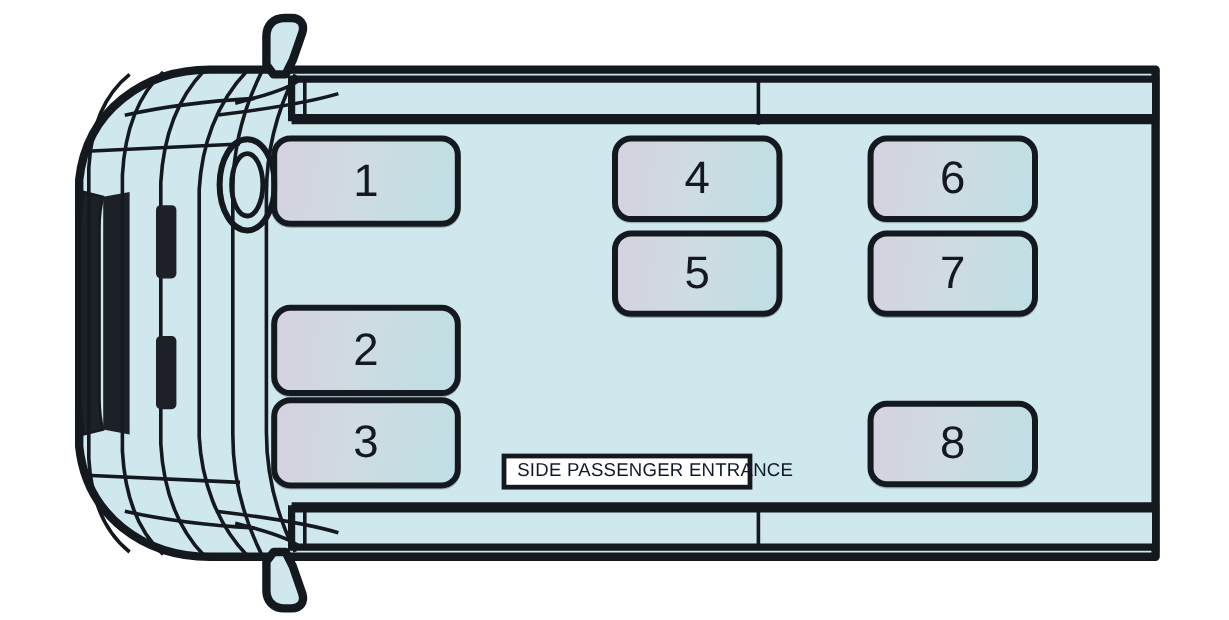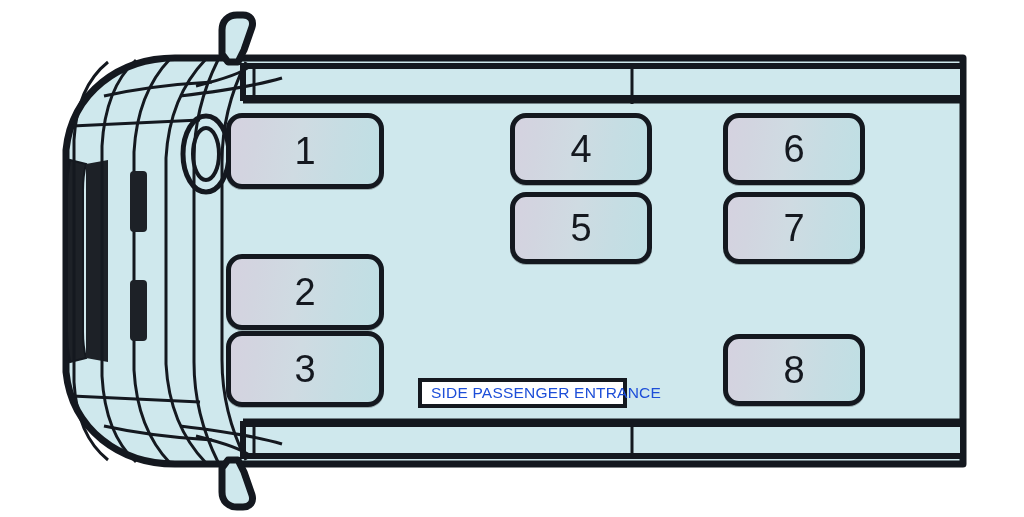--- a/index.html
+++ b/index.html
@@ -60,21 +60,21 @@
     background: #ffffff;
     display: flex;
     align-items: center;
     justify-content: flex-start;
     padding-left: 9px;
   }
   #entranceLabel span {
     font-family: "Liberation Sans", sans-serif;
     font-size: 15.5px;
     letter-spacing: 0.2px;
-    color: #1d4ed8;
+    color: #0f172a;
     white-space: nowrap;
   }
 </style>
 </head>
 <body>
 
 <div id="stage">
 
   <svg id="vanSvg" viewBox="0 0 1024 517" xmlns="http://www.w3.org/2000/svg">
 

